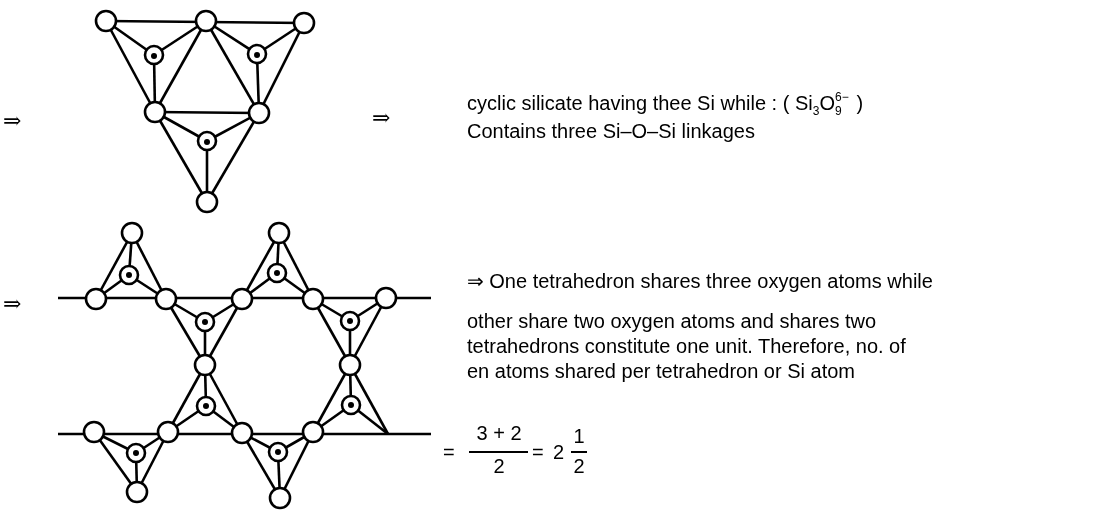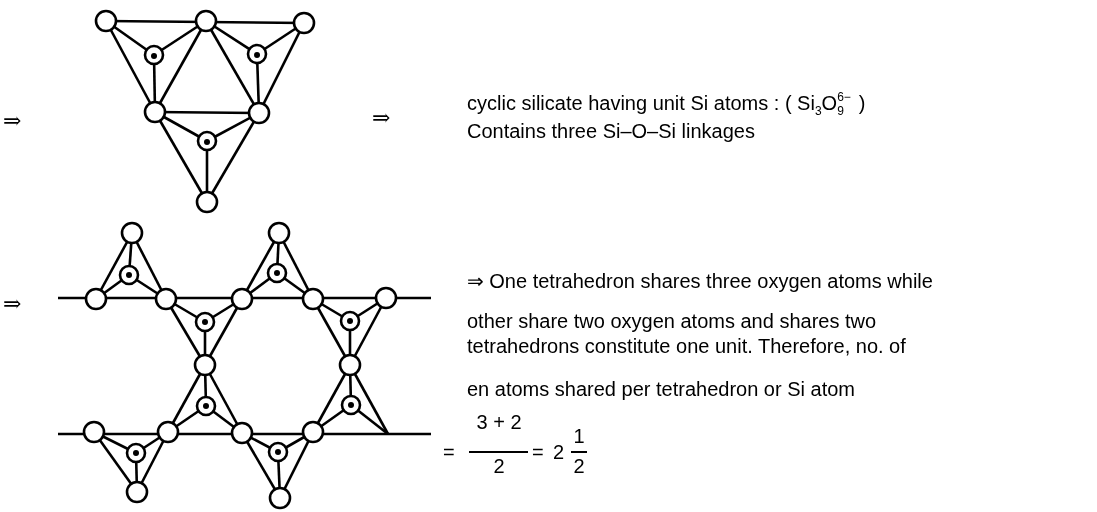--- a/index.html
+++ b/index.html
@@ -150,32 +150,32 @@
       <circle cx="350" cy="321" r="3"></circle>
       <circle cx="206" cy="406" r="3"></circle>
       <circle cx="351" cy="405" r="3"></circle>
       <circle cx="136" cy="453" r="3"></circle>
       <circle cx="278" cy="452" r="3"></circle>
     </g>
   </g>
 </svg>
 
 <div class="txt" style="left:467px; top:91px;">
-  <span>cyclic silicate having unit Si atoms : ( Si</span><sub class="lo">3</sub><span>O</span><span class="supsub"><span class="sup">6−</span><span class="sub">9</span></span><span> )</span>
+  <span>cyclic silicate having thee Si while : ( Si</span><sub class="lo">3</sub><span>O</span><span class="supsub"><span class="sup">6−</span><span class="sub">9</span></span><span> )</span>
 </div>
 <div class="txt" style="left:467px; top:119px;">Contains three Si–O–Si linkages</div>
 
 <div class="txt" style="left:467px; top:269px;">⇒ One tetrahedron shares three oxygen atoms while</div>
 <div class="txt" style="left:467px; top:309px;">other share two oxygen atoms and shares two</div>
 <div class="txt" style="left:467px; top:334px;text-align:right;">tetrahedrons constitute one unit. Therefore, no. of</div>
-<div class="txt" style="left:467px; top:359px;margin-top:18px;">en atoms shared per tetrahedron or Si atom</div>
+<div class="txt" style="left:467px; top:359px;">en atoms shared per tetrahedron or Si atom</div>
 
 <div>
   <div class="math" style="left:443px; top:441px;">=</div>
-  <div class="math frac" style="left:468px; top:411px; width:62px;">3 + 2</div>
+  <div class="math frac" style="left:468px; top:422px; width:62px;">3 + 2</div>
   <div class="bar" style="left:469px; top:451px; width:59px;"></div>
   <div class="math frac" style="left:468px; top:455px; width:62px;">2</div>
   <div class="math" style="left:532px; top:441px;">=</div>
   <div class="math" style="left:553px; top:441px;">2</div>
   <div class="math frac" style="left:570px; top:425px; width:18px;">1</div>
   <div class="bar" style="left:571px; top:451px; width:16px;"></div>
   <div class="math frac" style="left:570px; top:455px; width:18px;">2</div>
 </div>
 
 </body></html>

